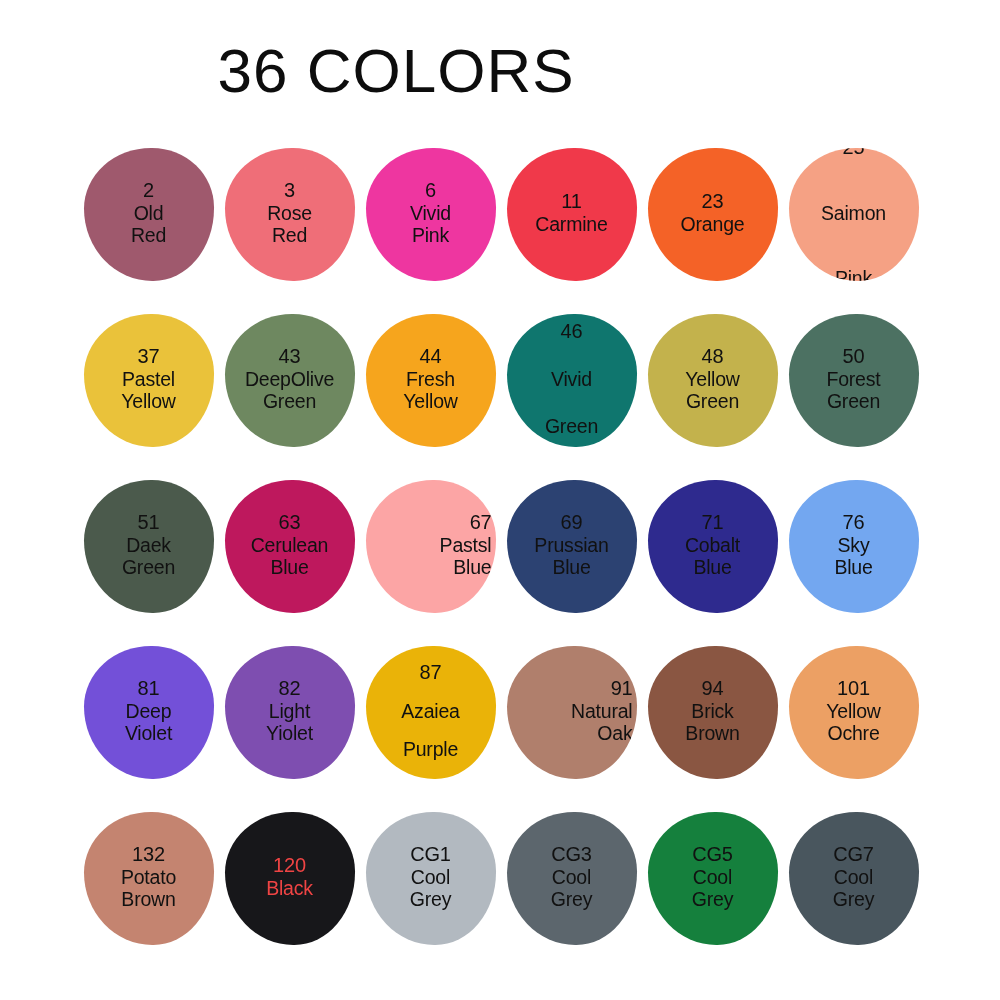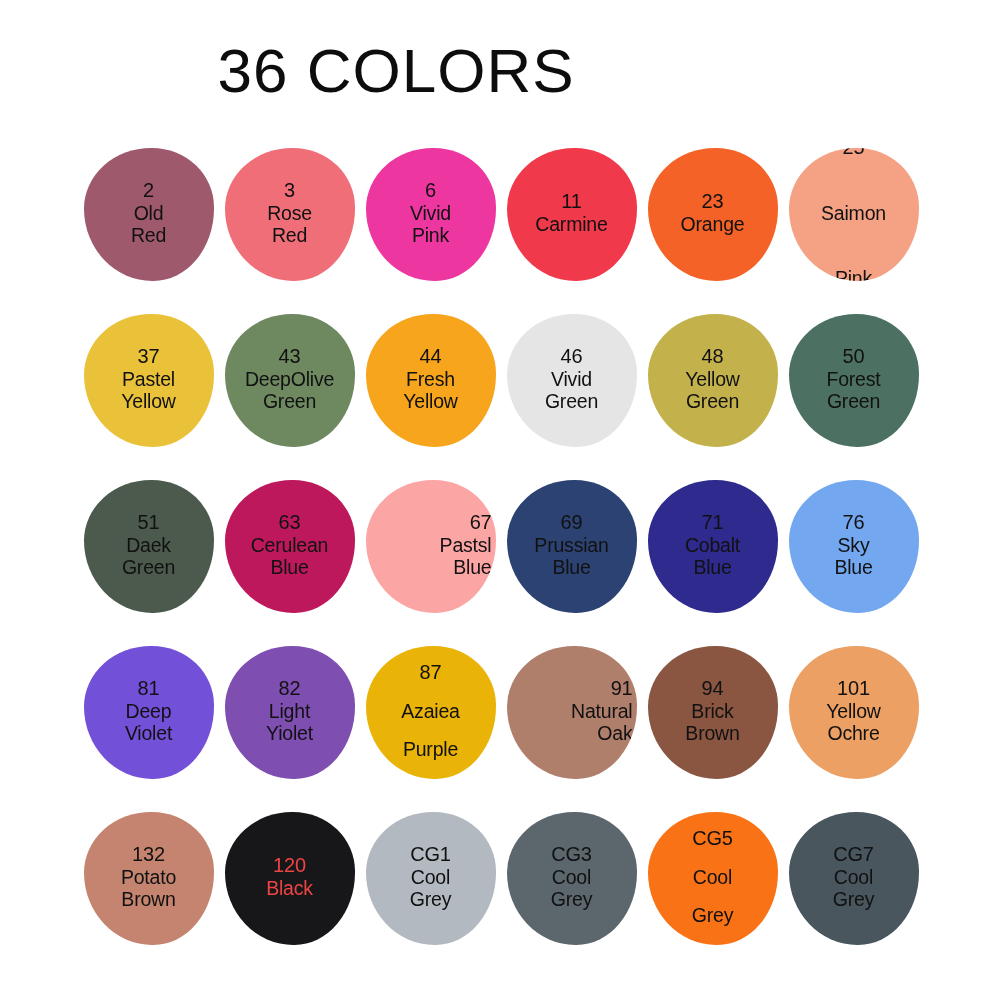--- a/index.html
+++ b/index.html
@@ -151,21 +151,21 @@
         </div>
       </div>
       <div class="swatch-cell">
         <div class="blob dark-text" style="background: rgb(246, 165, 29);">
           <div class="lbl num">44</div>
           <div class="lbl">Fresh</div>
           <div class="lbl">Yellow</div>
         </div>
       </div>
       <div class="swatch-cell">
-        <div class="blob dark-text" style="background: #e5e5e5;">
+        <div class="blob dark-text" style="background: #0f766e; justify-content: space-between;">
           <div class="lbl num">46</div>
           <div class="lbl">Vivid</div>
           <div class="lbl">Green</div>
         </div>
       </div>
       <div class="swatch-cell">
         <div class="blob dark-text" style="background: rgb(195, 178, 76);">
           <div class="lbl num">48</div>
           <div class="lbl">Yellow</div>
           <div class="lbl">Green</div>
@@ -283,21 +283,21 @@
         </div>
       </div>
       <div class="swatch-cell">
         <div class="blob dark-text" style="background: rgb(92, 102, 109);">
           <div class="lbl num">CG3</div>
           <div class="lbl">Cool</div>
           <div class="lbl">Grey</div>
         </div>
       </div>
       <div class="swatch-cell">
-        <div class="blob dark-text" style="background: #f97316; gap: 16px;">
+        <div class="blob dark-text" style="background: #15803d;">
           <div class="lbl num">CG5</div>
           <div class="lbl">Cool</div>
           <div class="lbl">Grey</div>
         </div>
       </div>
       <div class="swatch-cell">
         <div class="blob dark-text" style="background: rgb(73, 86, 94);">
           <div class="lbl num">CG7</div>
           <div class="lbl">Cool</div>
           <div class="lbl">Grey</div>

